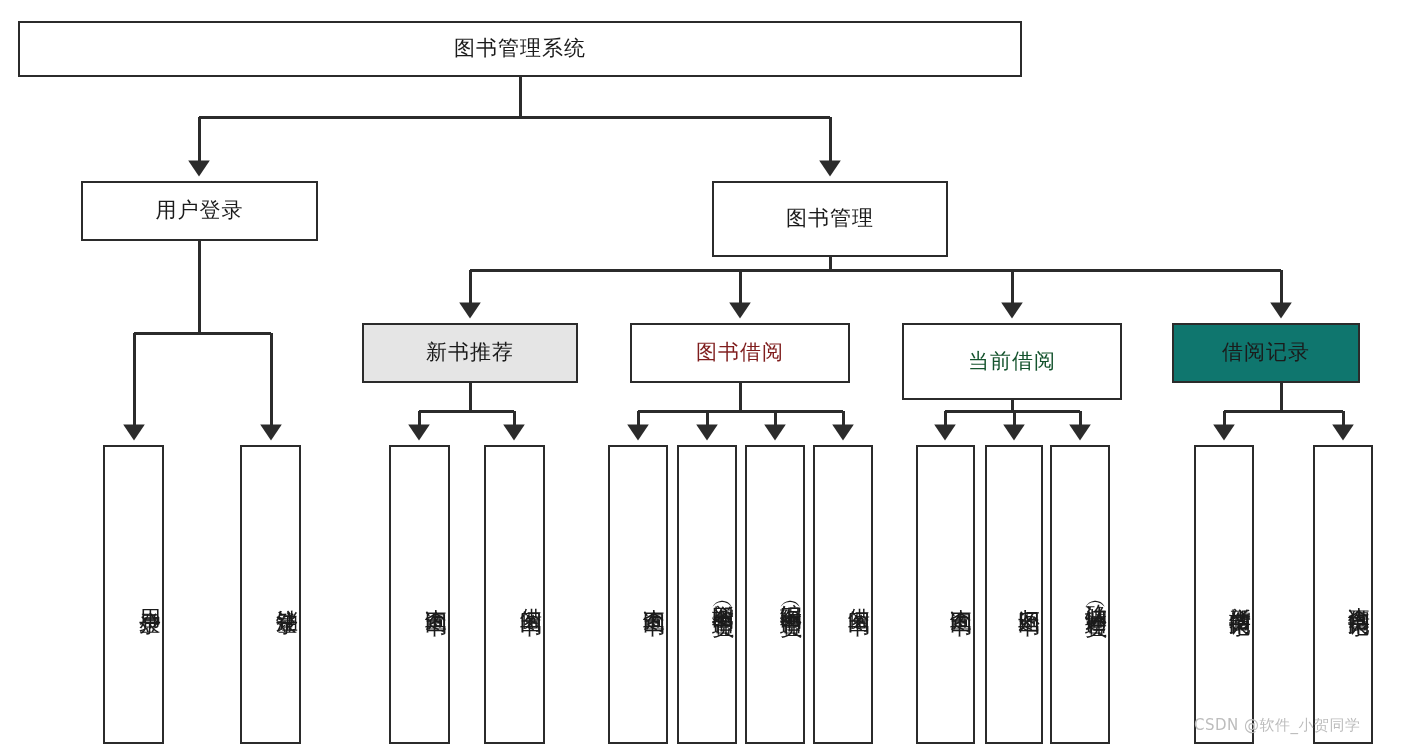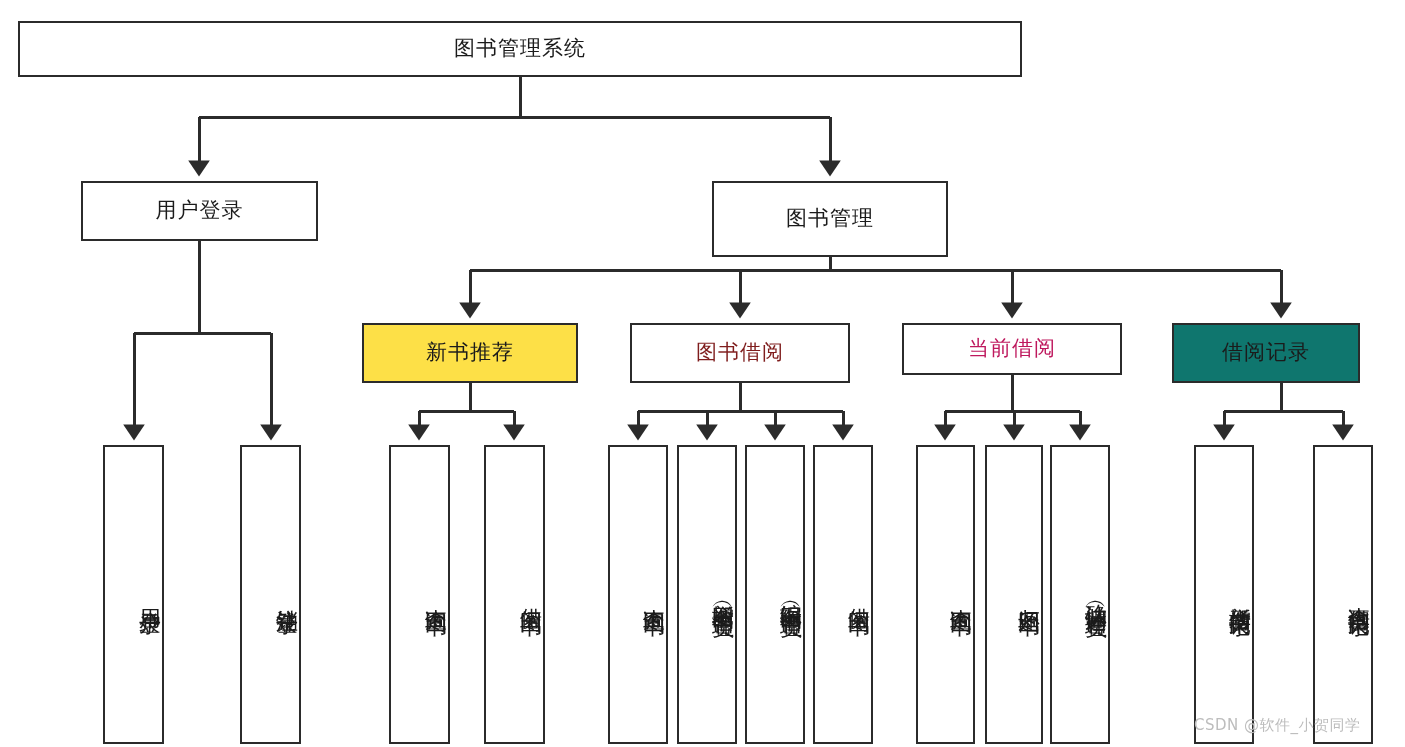--- a/index.html
+++ b/index.html
@@ -120,23 +120,23 @@
       <path d="M1224,411 L1224,428" marker-end="url(#arrowhead)"></path>
       <path d="M1343,411 L1343,428" marker-end="url(#arrowhead)"></path>
     </g>
   </svg>
 
   <div class="node horizontal" style="left: 18px; top: 12px; width: 1004px; height: 56px; border-color: rgb(43, 43, 43); background: rgb(255, 255, 255); color: rgb(27, 27, 27);">图书管理系统</div>
 
   <div class="node horizontal" style="left: 81px; top: 172px; width: 237px; height: 60px; border-color: rgb(43, 43, 43); background: rgb(255, 255, 255); color: rgb(27, 27, 27);">用户登录</div>
   <div class="node horizontal" style="left: 712px; top: 172px; width: 236px; height: 76px; border-color: rgb(43, 43, 43); background: rgb(255, 255, 255); color: rgb(27, 27, 27);">图书管理</div>
 
-  <div class="node horizontal" style="left: 362px; top: 314px; width: 216px; height: 60px; border-color: rgb(43, 43, 43); background: #fde047; color: rgb(27, 27, 27);">新书推荐</div>
+  <div class="node horizontal" style="left: 362px; top: 314px; width: 216px; height: 60px; border-color: rgb(43, 43, 43); background: #e5e5e5; color: rgb(27, 27, 27);">新书推荐</div>
   <div class="node horizontal" style="left: 630px; top: 314px; width: 220px; height: 60px; border-color: rgb(43, 43, 43); background: rgb(255, 255, 255); color: #7f1d1d;">图书借阅</div>
-  <div class="node horizontal" style="left: 902px; top: 314px; width: 220px; height: 52px; border-color: rgb(43, 43, 43); background: rgb(255, 255, 255); color: #be185d;">当前借阅</div>
+  <div class="node horizontal" style="left: 902px; top: 314px; width: 220px; height: 77px; border-color: rgb(43, 43, 43); background: rgb(255, 255, 255); color: #14532d;">当前借阅</div>
   <div class="node horizontal" style="left: 1172px; top: 314px; width: 188px; height: 60px; border-color: rgb(43, 43, 43); background: #0f766e; color: rgb(27, 27, 27);">借阅记录</div>
 
   <div class="node vertical" style="left: 103px; top: 436px; width: 61px; height: 299px; border-color: rgb(43, 43, 43); background: rgb(255, 255, 255); color: rgb(27, 27, 27);">
       <span class="vlabel">用户登录</span>
     </div>
   <div class="node vertical" style="left: 240px; top: 436px; width: 61px; height: 299px; border-color: rgb(43, 43, 43); background: rgb(255, 255, 255); color: rgb(27, 27, 27);">
       <span class="vlabel">注销登录</span>
     </div>
   <div class="node vertical" style="left: 389px; top: 436px; width: 61px; height: 299px; border-color: rgb(43, 43, 43); background: rgb(255, 255, 255); color: rgb(27, 27, 27);">
       <span class="vlabel">查询图书</span>

